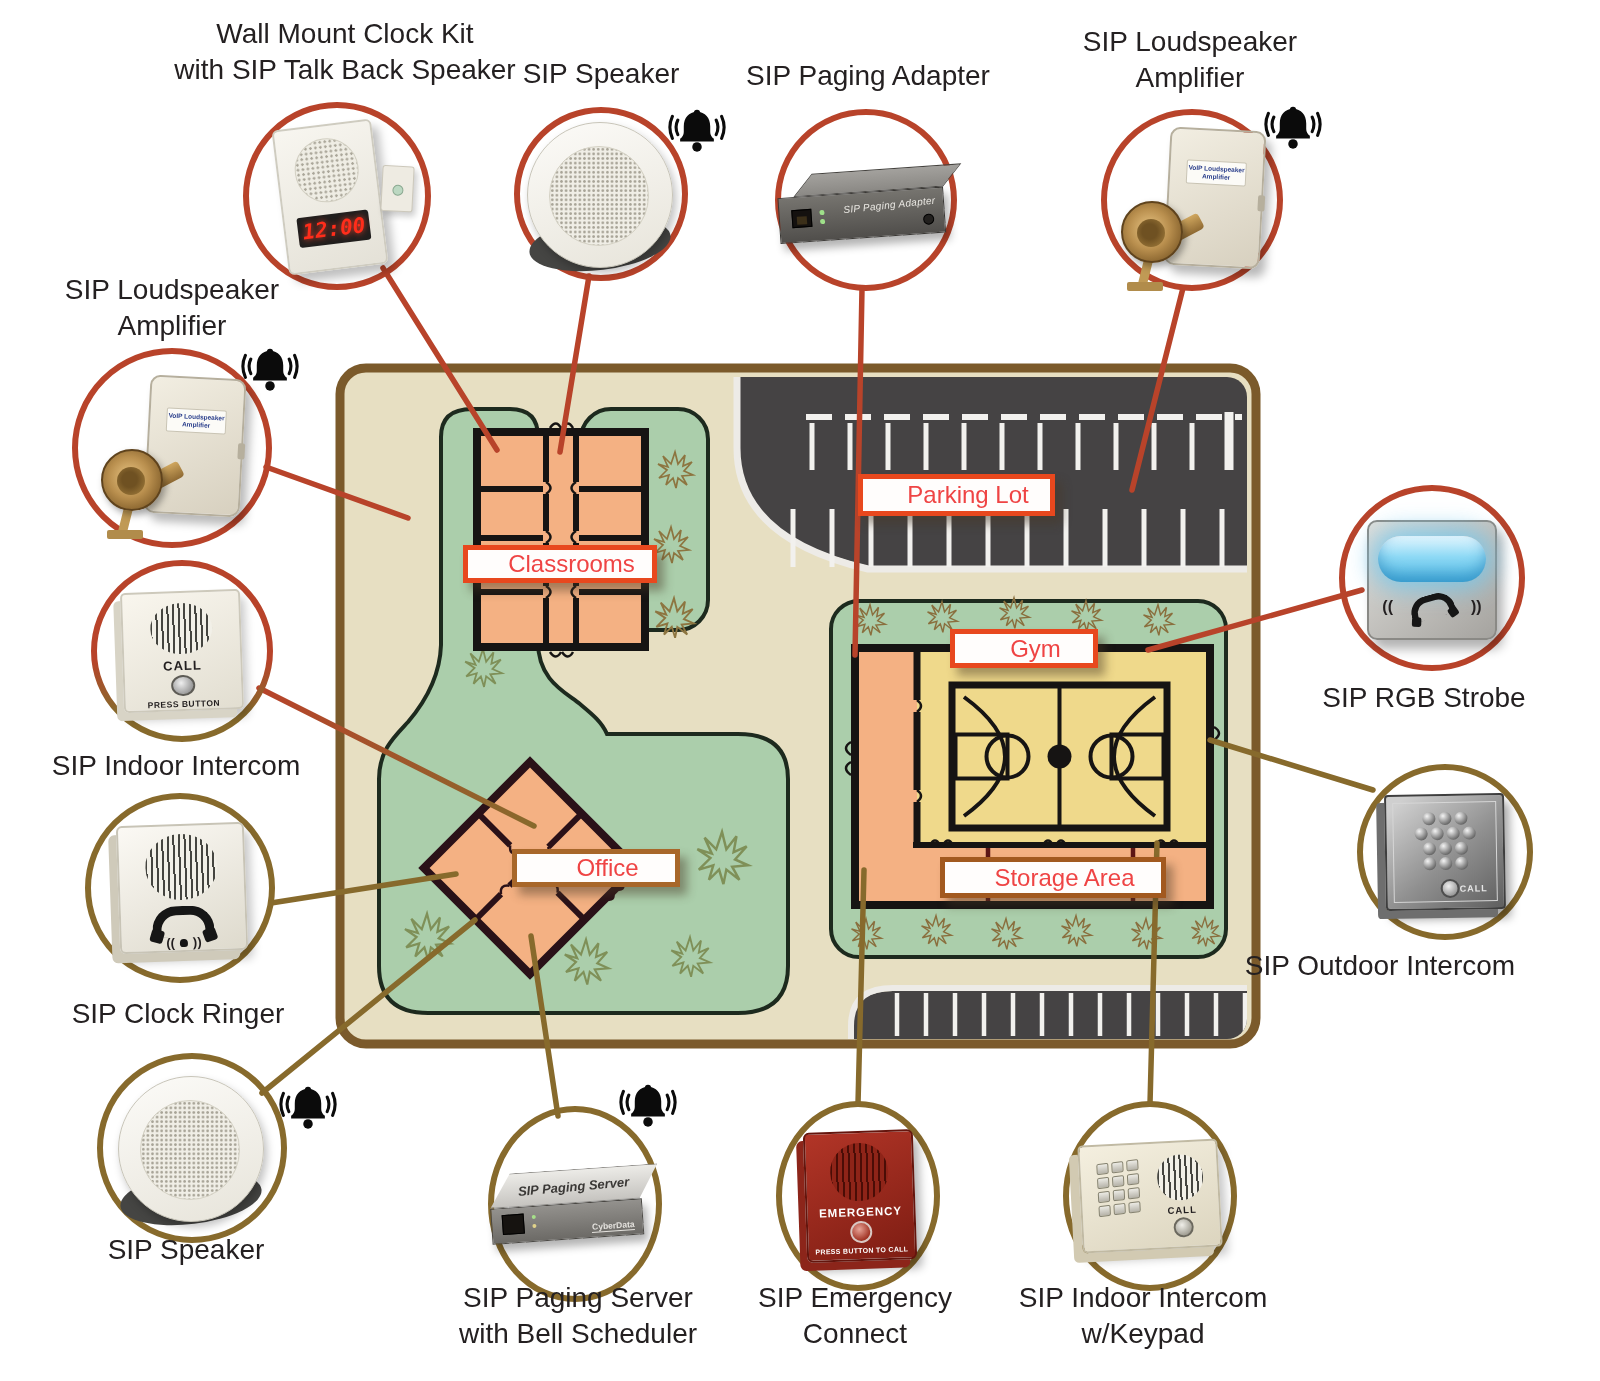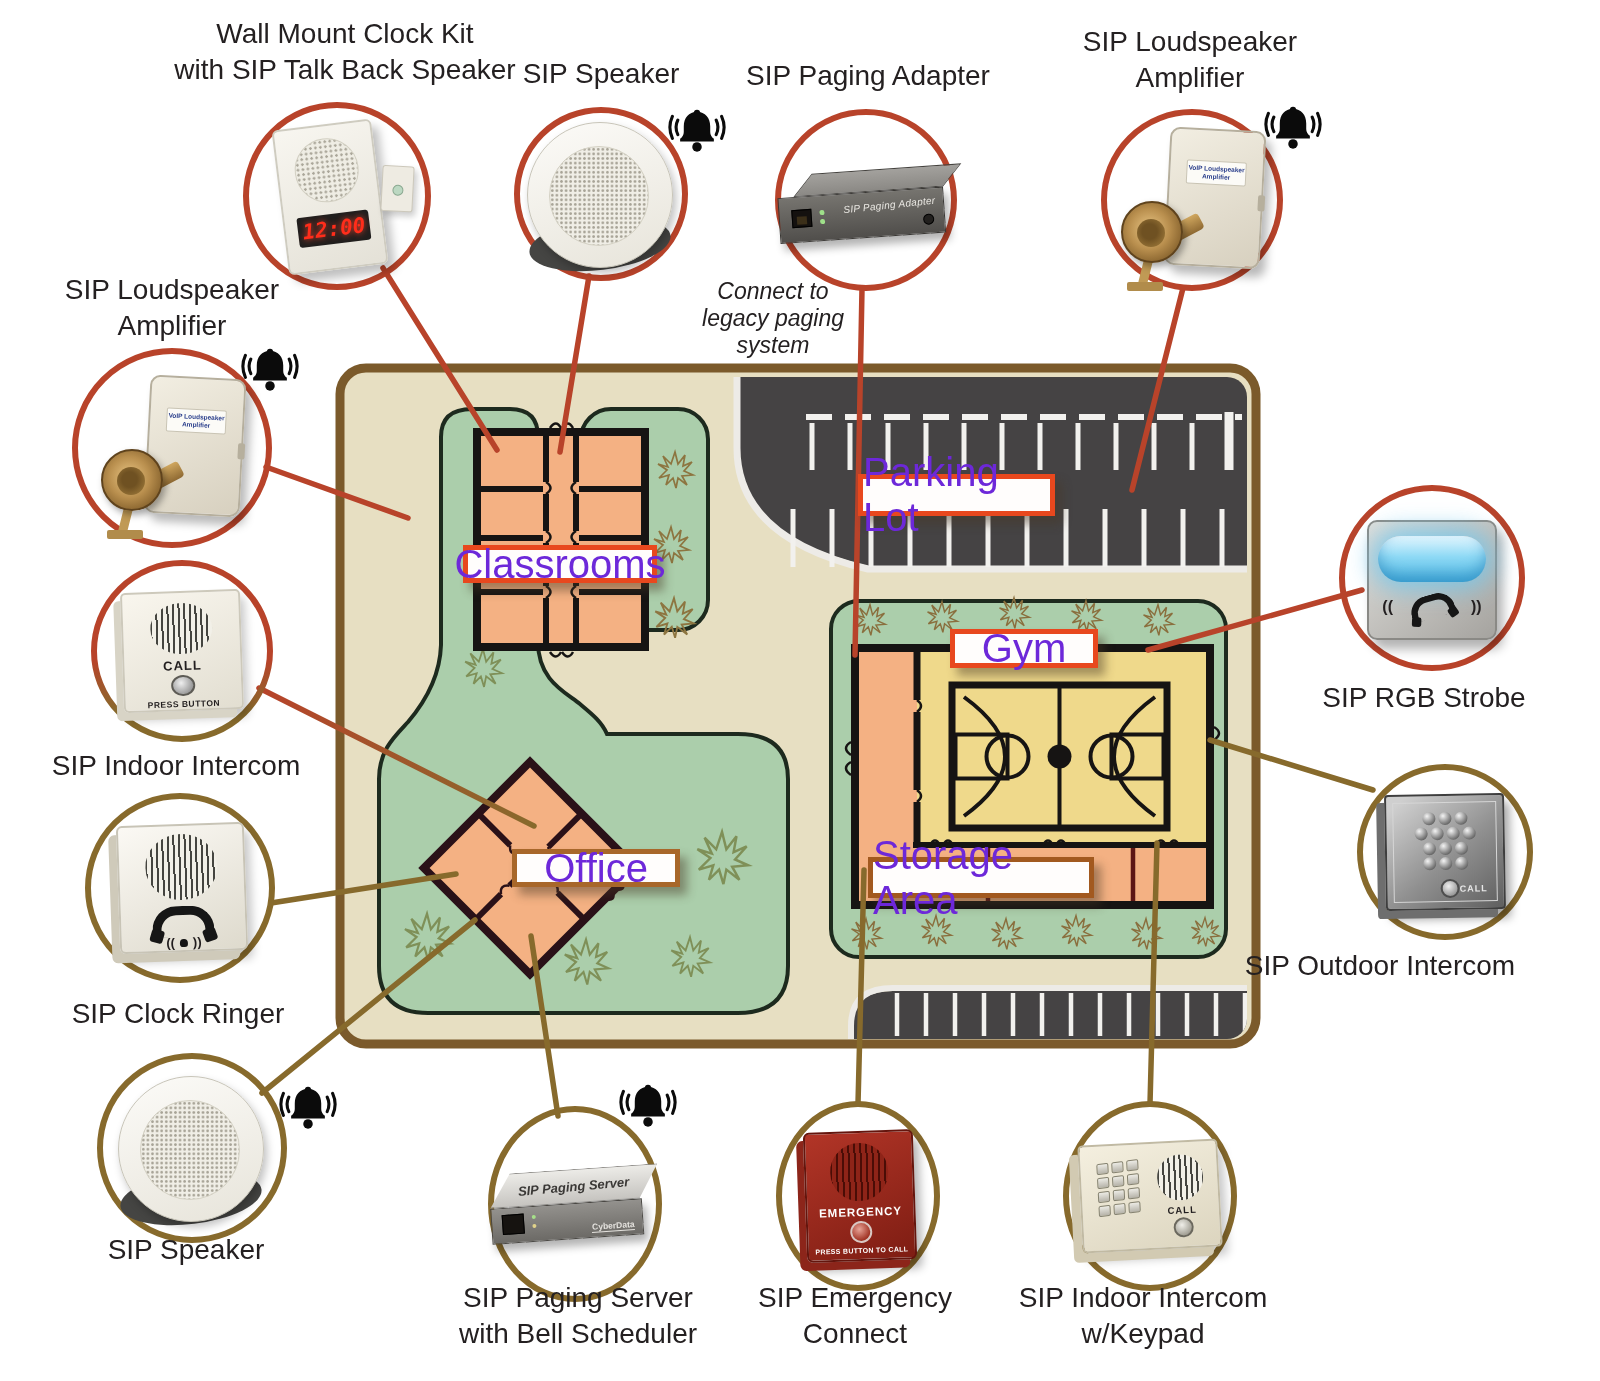--- a/index.html
+++ b/index.html
@@ -8,21 +8,21 @@
   #mapsvg{position:absolute;left:0;top:0;z-index:1;}
 
   
   .circle-label{position:absolute;transform:translateX(-50%);text-align:center;
     font-size:28px;line-height:36px;white-space:nowrap;color:#242021;z-index:4;}
   .note-label{position:absolute;transform:translateX(-50%);text-align:center;font-style:italic;
     font-size:23px;line-height:27px;white-space:nowrap;color:#242021;z-index:4;}
 
   
   .map-tag{position:absolute;background:#fffdfc;display:flex;align-items:center;justify-content:center;
-    font-size:40px;color:#6d28d9;z-index:5;box-shadow:7px 8px 9px rgba(70,55,35,.45);box-sizing:border-box;}
+    font-size:24px;color:#ef4444;z-index:5;box-shadow:7px 8px 9px rgba(70,55,35,.45);box-sizing:border-box;padding-left:23px;}
   .tag-red{border:5px solid #e8481e;}
   .tag-brown{border:5px solid #a8672a;}
   .tag-brown2{border:5px solid #a2591f;}
 
   
   .bell{position:absolute;width:62px;height:50px;transform:translate(-50%,-50%);z-index:6;}
   .bw{stroke:#0b0b0b;stroke-width:3.4;fill:none;stroke-linecap:round;}
 
   
   .dev{position:absolute;transform:translate(-50%,-50%);z-index:6;}
@@ -423,21 +423,21 @@
     </div>
 <div class="map-tag tag-red" style="left:858px;top:474px;width:197px;height:42px;">
       <span>Parking Lot</span>
     </div>
 <div class="map-tag tag-red" style="left:950px;top:629px;width:148px;height:39px;">
       <span>Gym</span>
     </div>
 <div class="map-tag tag-brown" style="left:512px;top:849px;width:168px;height:38px;">
       <span>Office</span>
     </div>
-<div class="map-tag tag-brown2" style="left:868px;top:857px;width:226px;height:41px;">
+<div class="map-tag tag-brown2" style="left:940px;top:857px;width:226px;height:41px;">
       <span>Storage Area</span>
     </div>
 
 <div class="circle-label" style="left:345px;top:16px;">
   <div>Wall Mount Clock Kit</div>
       <div>with SIP Talk Back Speaker</div>
 </div>
 <div class="circle-label" style="left:601px;top:56px;">SIP Speaker</div>
 <div class="circle-label" style="left:868px;top:58px;">SIP Paging Adapter</div>
 <div class="circle-label" style="left:1190px;top:24px;">
@@ -459,25 +459,20 @@
   <div>SIP Emergency</div>
       <div>Connect</div>
 </div>
 <div class="circle-label" style="left:1143px;top:1280px;">
   <div>SIP Indoor Intercom</div>
       <div>w/Keypad</div>
 </div>
 <div class="circle-label" style="left:1424px;top:680px;">SIP RGB Strobe</div>
 <div class="circle-label" style="left:1380px;top:948px;">SIP Outdoor Intercom</div>
 
-<div class="note-label" style="left:773px;top:278px;">
-  <div>Connect to</div>
-      <div>legacy paging</div>
-      <div>system</div>
-</div>
 
 <svg class="bell" style="left:697px;top:131px;">
       <use href="#bell"></use>
     </svg>
 <svg class="bell" style="left:1293px;top:128px;">
       <use href="#bell"></use>
     </svg>
 <svg class="bell" style="left:270px;top:370px;">
       <use href="#bell"></use>
     </svg>

